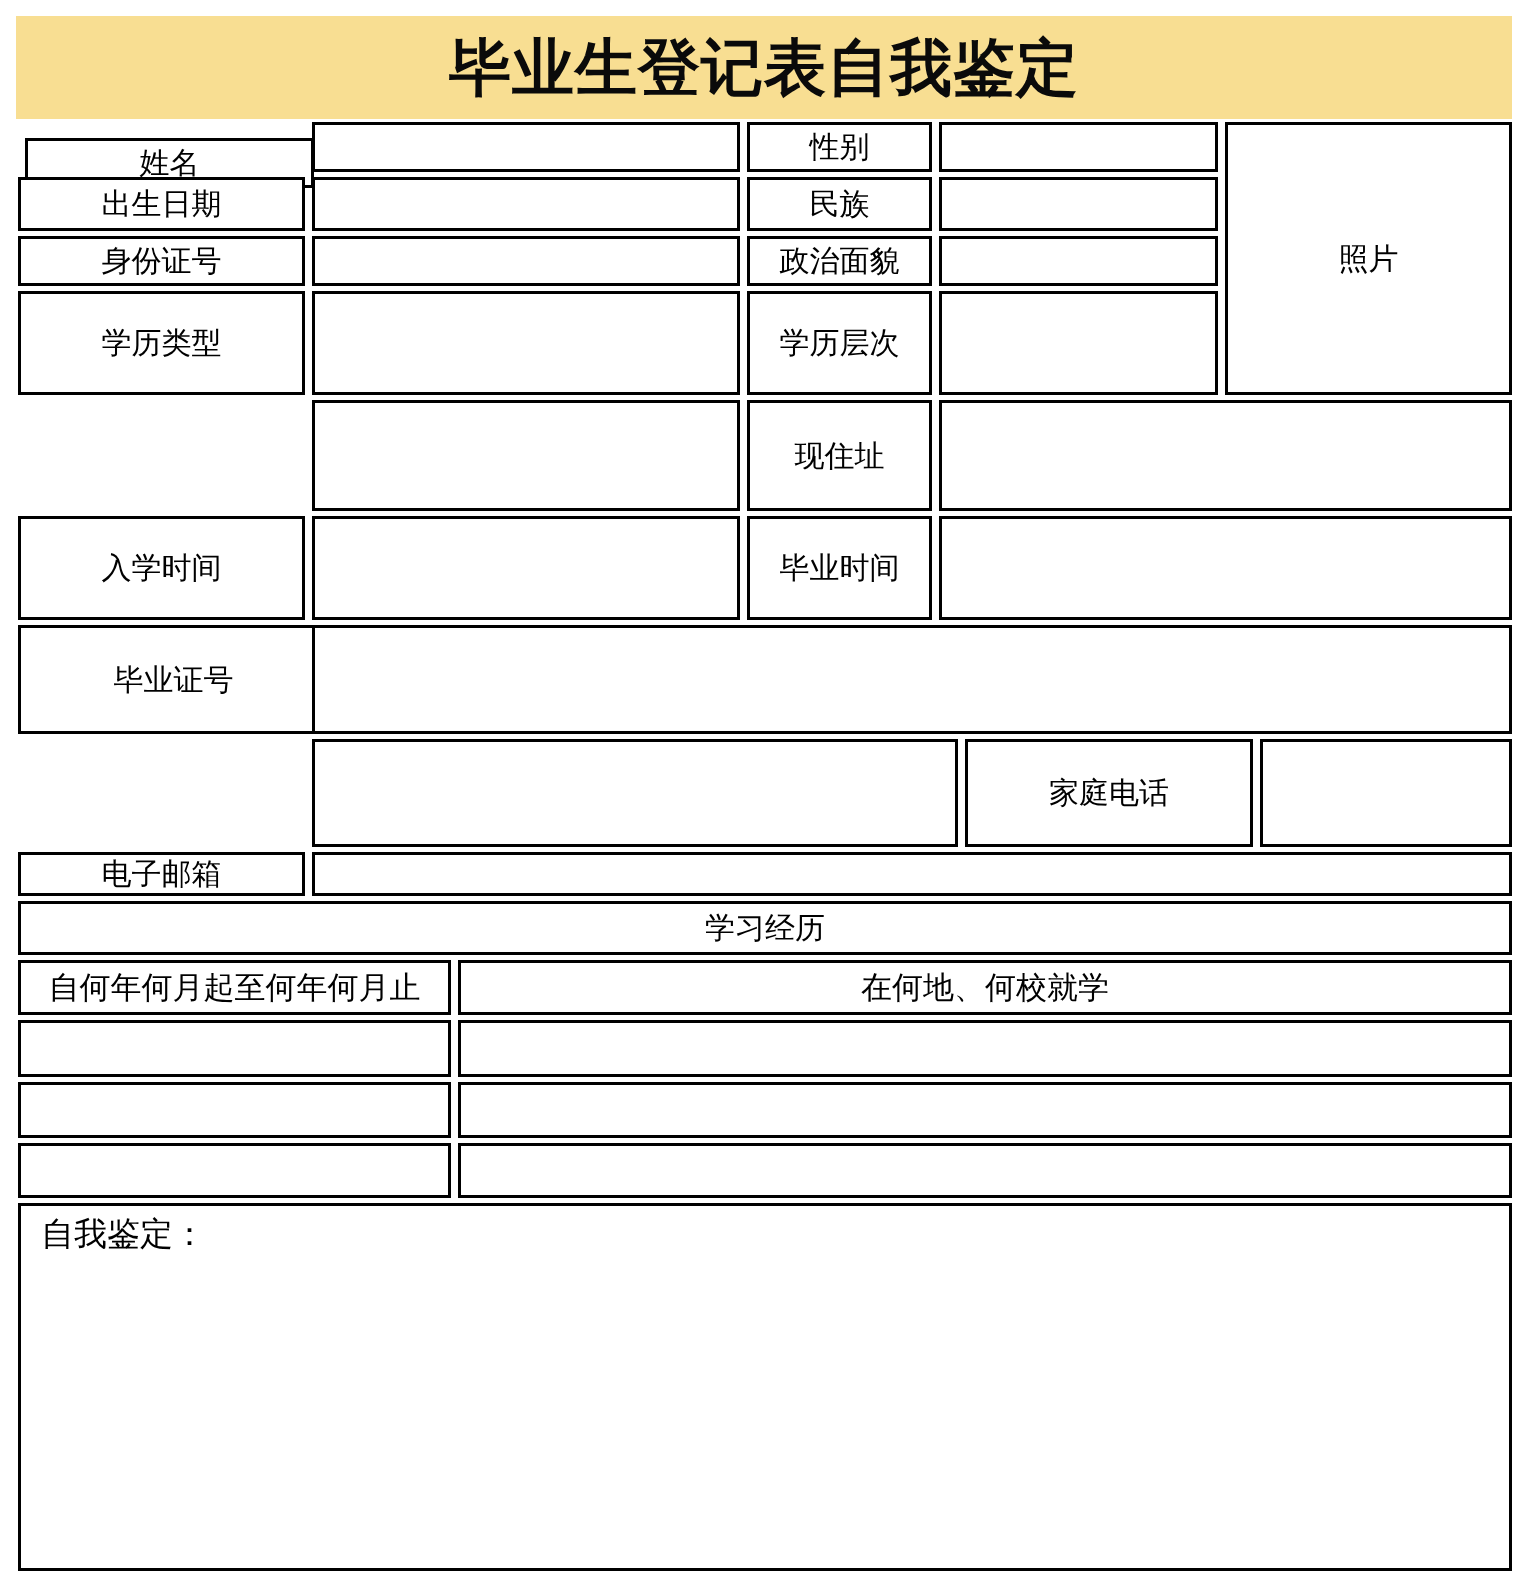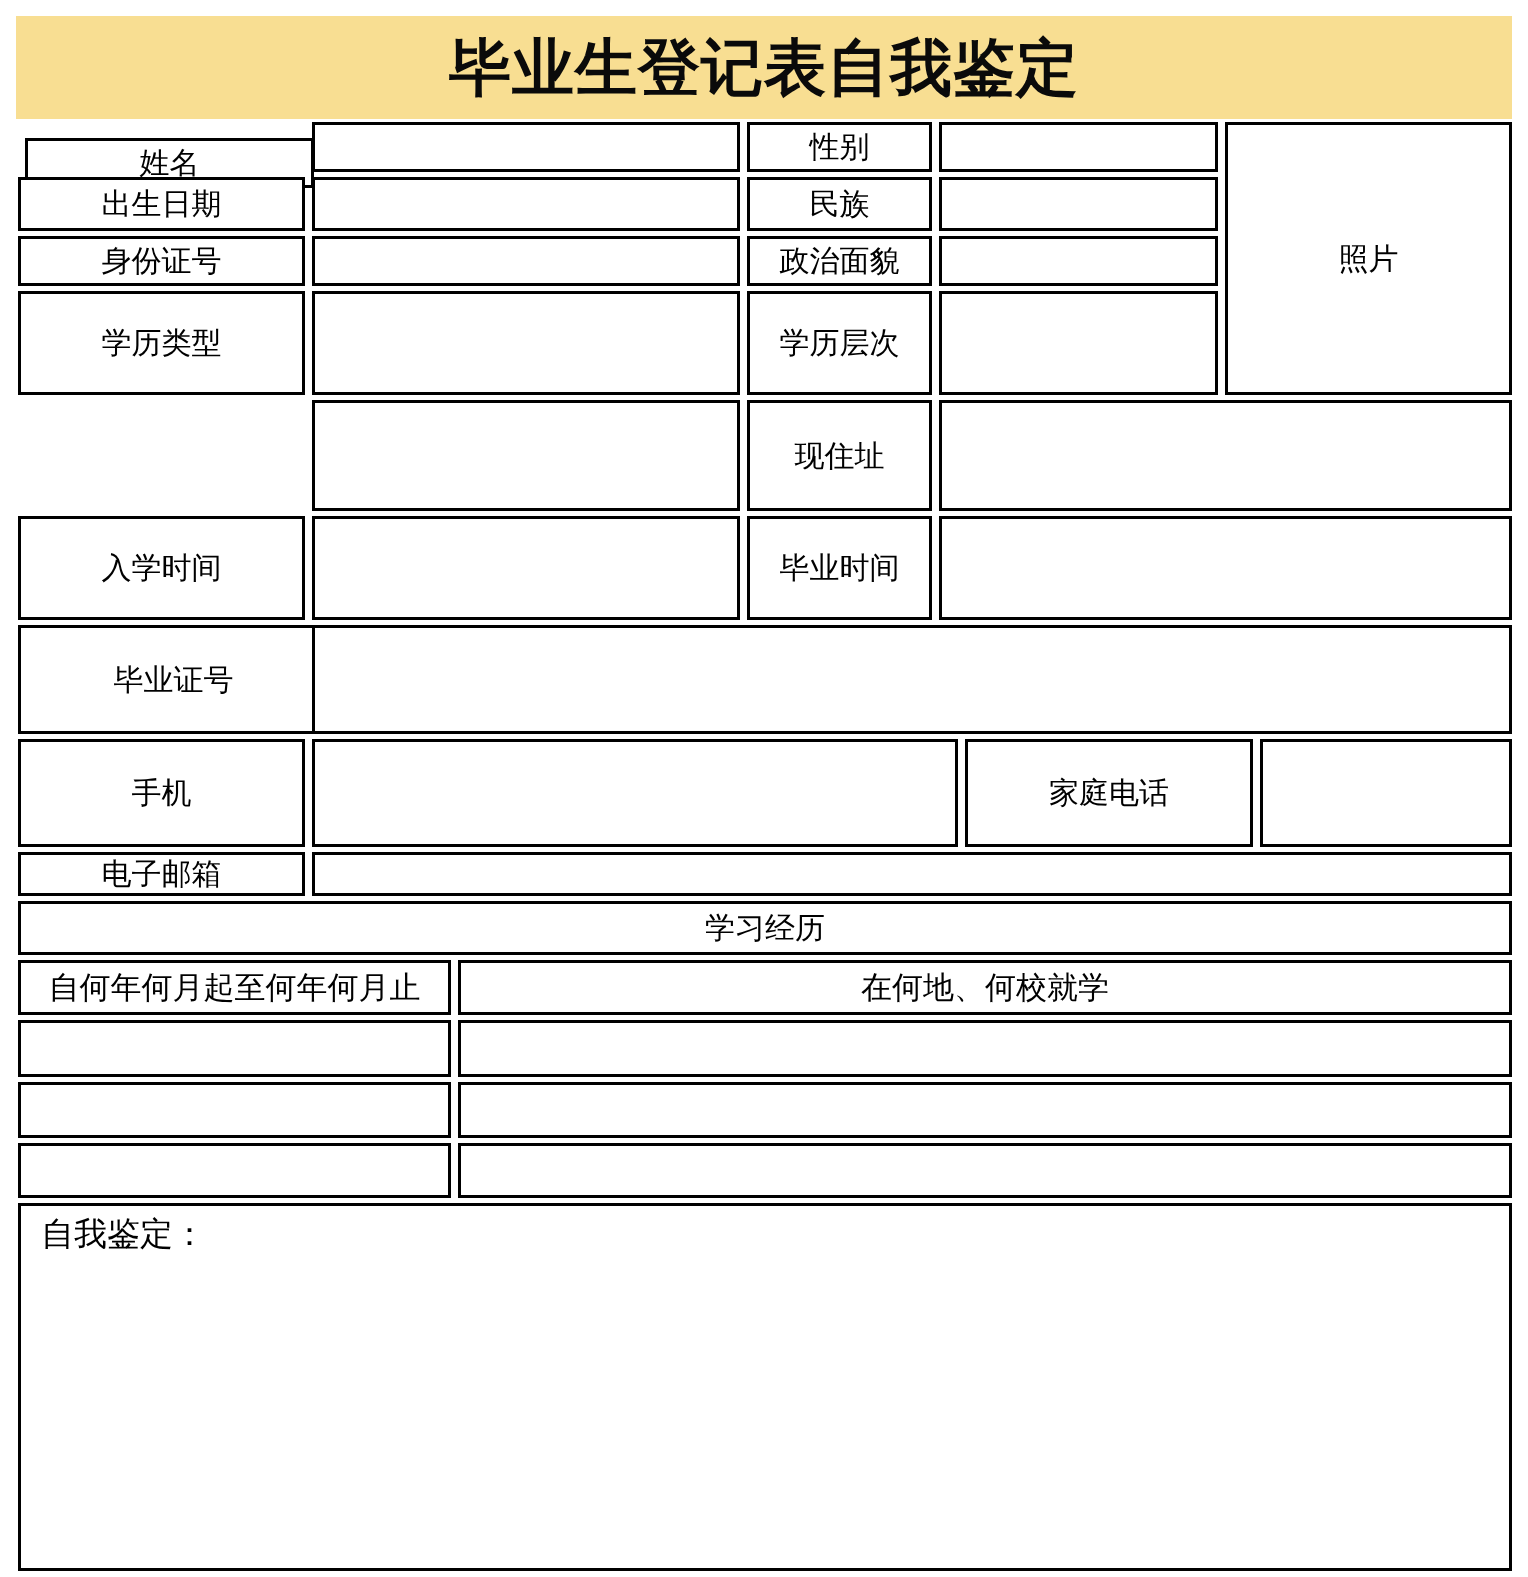--- a/index.html
+++ b/index.html
@@ -84,21 +84,20 @@
   <div class="cell" style="left:939px;top:400px;width:573px;height:111px;"></div>
 
   <div class="cell" style="left:18px;top:516px;width:287px;height:104px;">入学时间</div>
   <div class="cell" style="left:312px;top:516px;width:428px;height:104px;"></div>
   <div class="cell" style="left:747px;top:516px;width:185px;height:104px;">毕业时间</div>
   <div class="cell" style="left:939px;top:516px;width:573px;height:104px;"></div>
 
   <div class="cell" style="left:18px;top:625px;width:311px;height:109px;">毕业证号</div>
   <div class="cell" style="left:312px;top:625px;width:1200px;height:109px;"></div>
 
-  <div class="cell" style="left:18px;top:739px;width:287px;height:108px;">手机</div>
   <div class="cell" style="left:312px;top:739px;width:646px;height:108px;"></div>
   <div class="cell" style="left:965px;top:739px;width:288px;height:108px;">家庭电话</div>
   <div class="cell" style="left:1260px;top:739px;width:252px;height:108px;"></div>
 
   <div class="cell" style="left:18px;top:852px;width:287px;height:44px;">电子邮箱</div>
   <div class="cell" style="left:312px;top:852px;width:1200px;height:44px;"></div>
 
   <div class="cell" style="left:18px;top:901px;width:1494px;height:54px;">学习经历</div>
 
   <div class="cell hdr" style="left:18px;top:960px;width:433px;height:55px;">自何年何月起至何年何月止</div>

